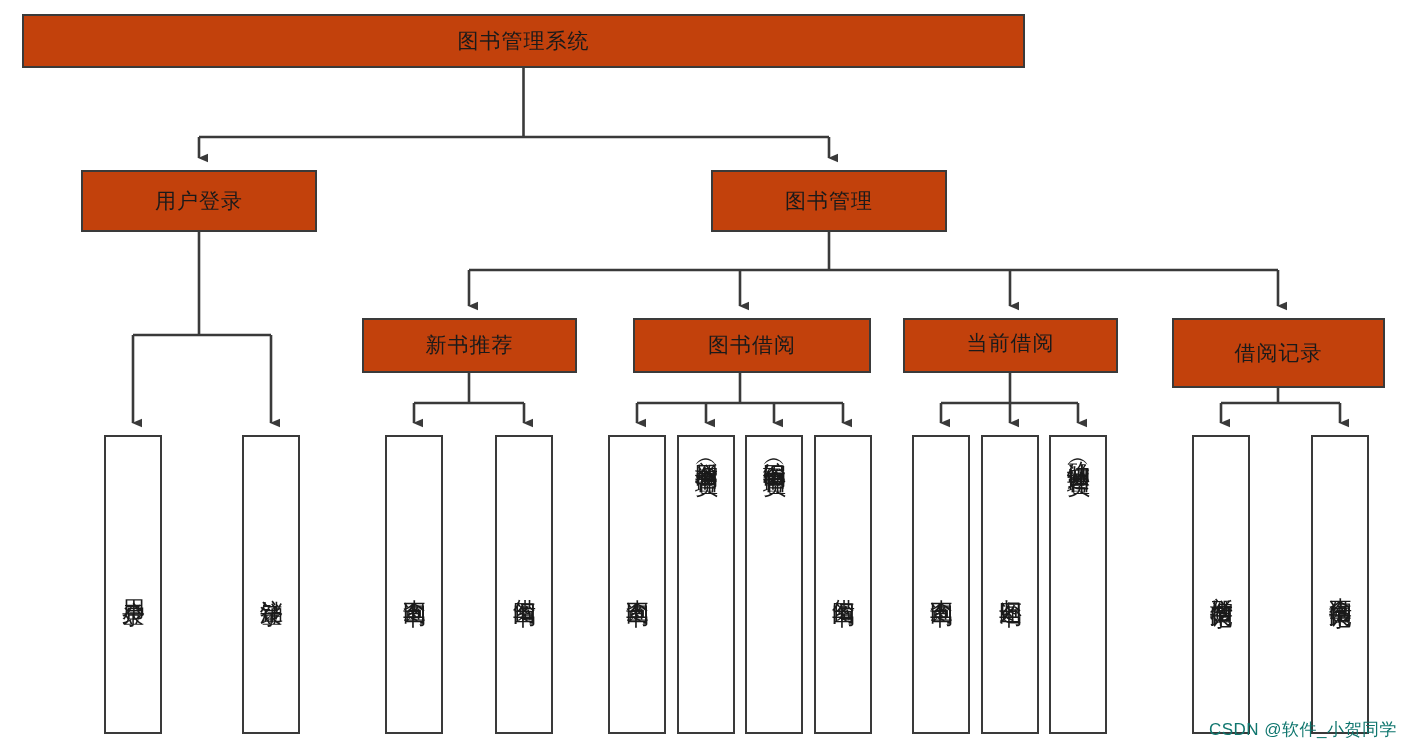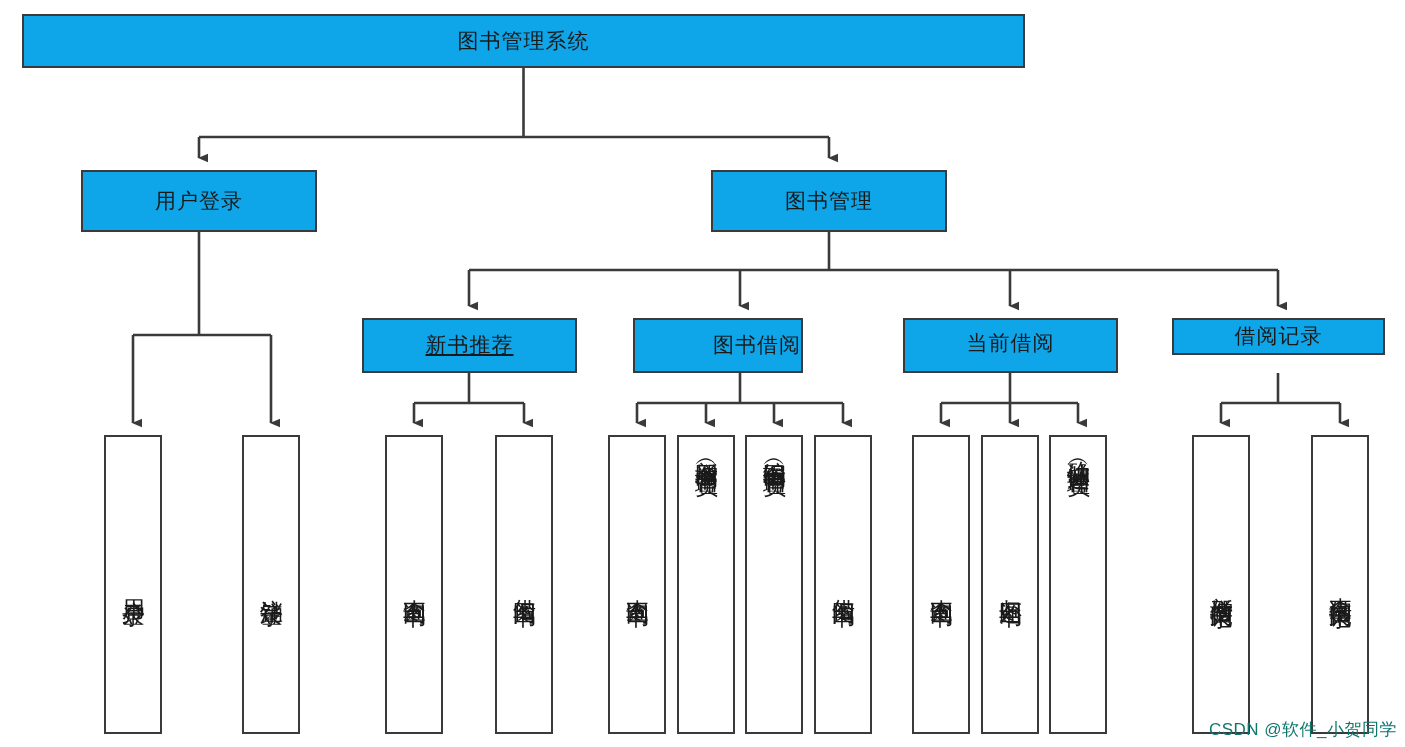--- a/index.html
+++ b/index.html
@@ -11,21 +11,21 @@
     overflow:hidden;
     position:relative;
   }
   #diagram{
     position:absolute;left:0;top:0;
     width:1405px;height:747px;
   }
   .node-box{
     position:absolute;
     box-sizing:border-box;
-    background:#0ea5e9;
+    background:#c2410c;
     border:2.5px solid #3a3a3a;
     display:flex;
     align-items:center;
     justify-content:center;
     color:#1a1a1a;
   }
   .node-label{
     font-size:21px;
     letter-spacing:1px;
     line-height:1.25;
@@ -131,33 +131,33 @@
   </div>
 
   <div class="node-box" style="left:81px;top:170px;width:236px;height:62px;">
     <span class="node-label">用户登录</span>
   </div>
 
   <div class="node-box" style="left:711px;top:170px;width:236px;height:62px;">
     <span class="node-label">图书管理</span>
   </div>
 
-  <div class="node-box" style="left:362px;top:318px;width:215px;height:55px;text-decoration:underline;">
+  <div class="node-box" style="left:362px;top:318px;width:215px;height:55px;">
     <span class="node-label">新书推荐</span>
   </div>
 
-  <div class="node-box" style="left:633px;top:318px;width:170px;height:55px;justify-content:flex-end;">
+  <div class="node-box" style="left:633px;top:318px;width:238px;height:55px;">
     <span class="node-label">图书借阅</span>
   </div>
 
   <div class="node-box" style="left:903px;top:318px;width:215px;height:55px;font-family:Liberation Mono, monospace;">
     <span class="node-label">当前借阅</span>
   </div>
 
-  <div class="node-box" style="left:1172px;top:318px;width:213px;height:37px;">
+  <div class="node-box" style="left:1172px;top:318px;width:213px;height:70px;">
     <span class="node-label">借阅记录</span>
   </div>
 
   <div class="leaf-box center-v" style="left:104px;top:435px;width:58px;height:299px;">
     <span class="leaf-label">用户登录</span>
   </div>
 
   <div class="leaf-box center-v" style="left:242px;top:435px;width:58px;height:299px;">
     <span class="leaf-label">注销登录</span>
   </div>

